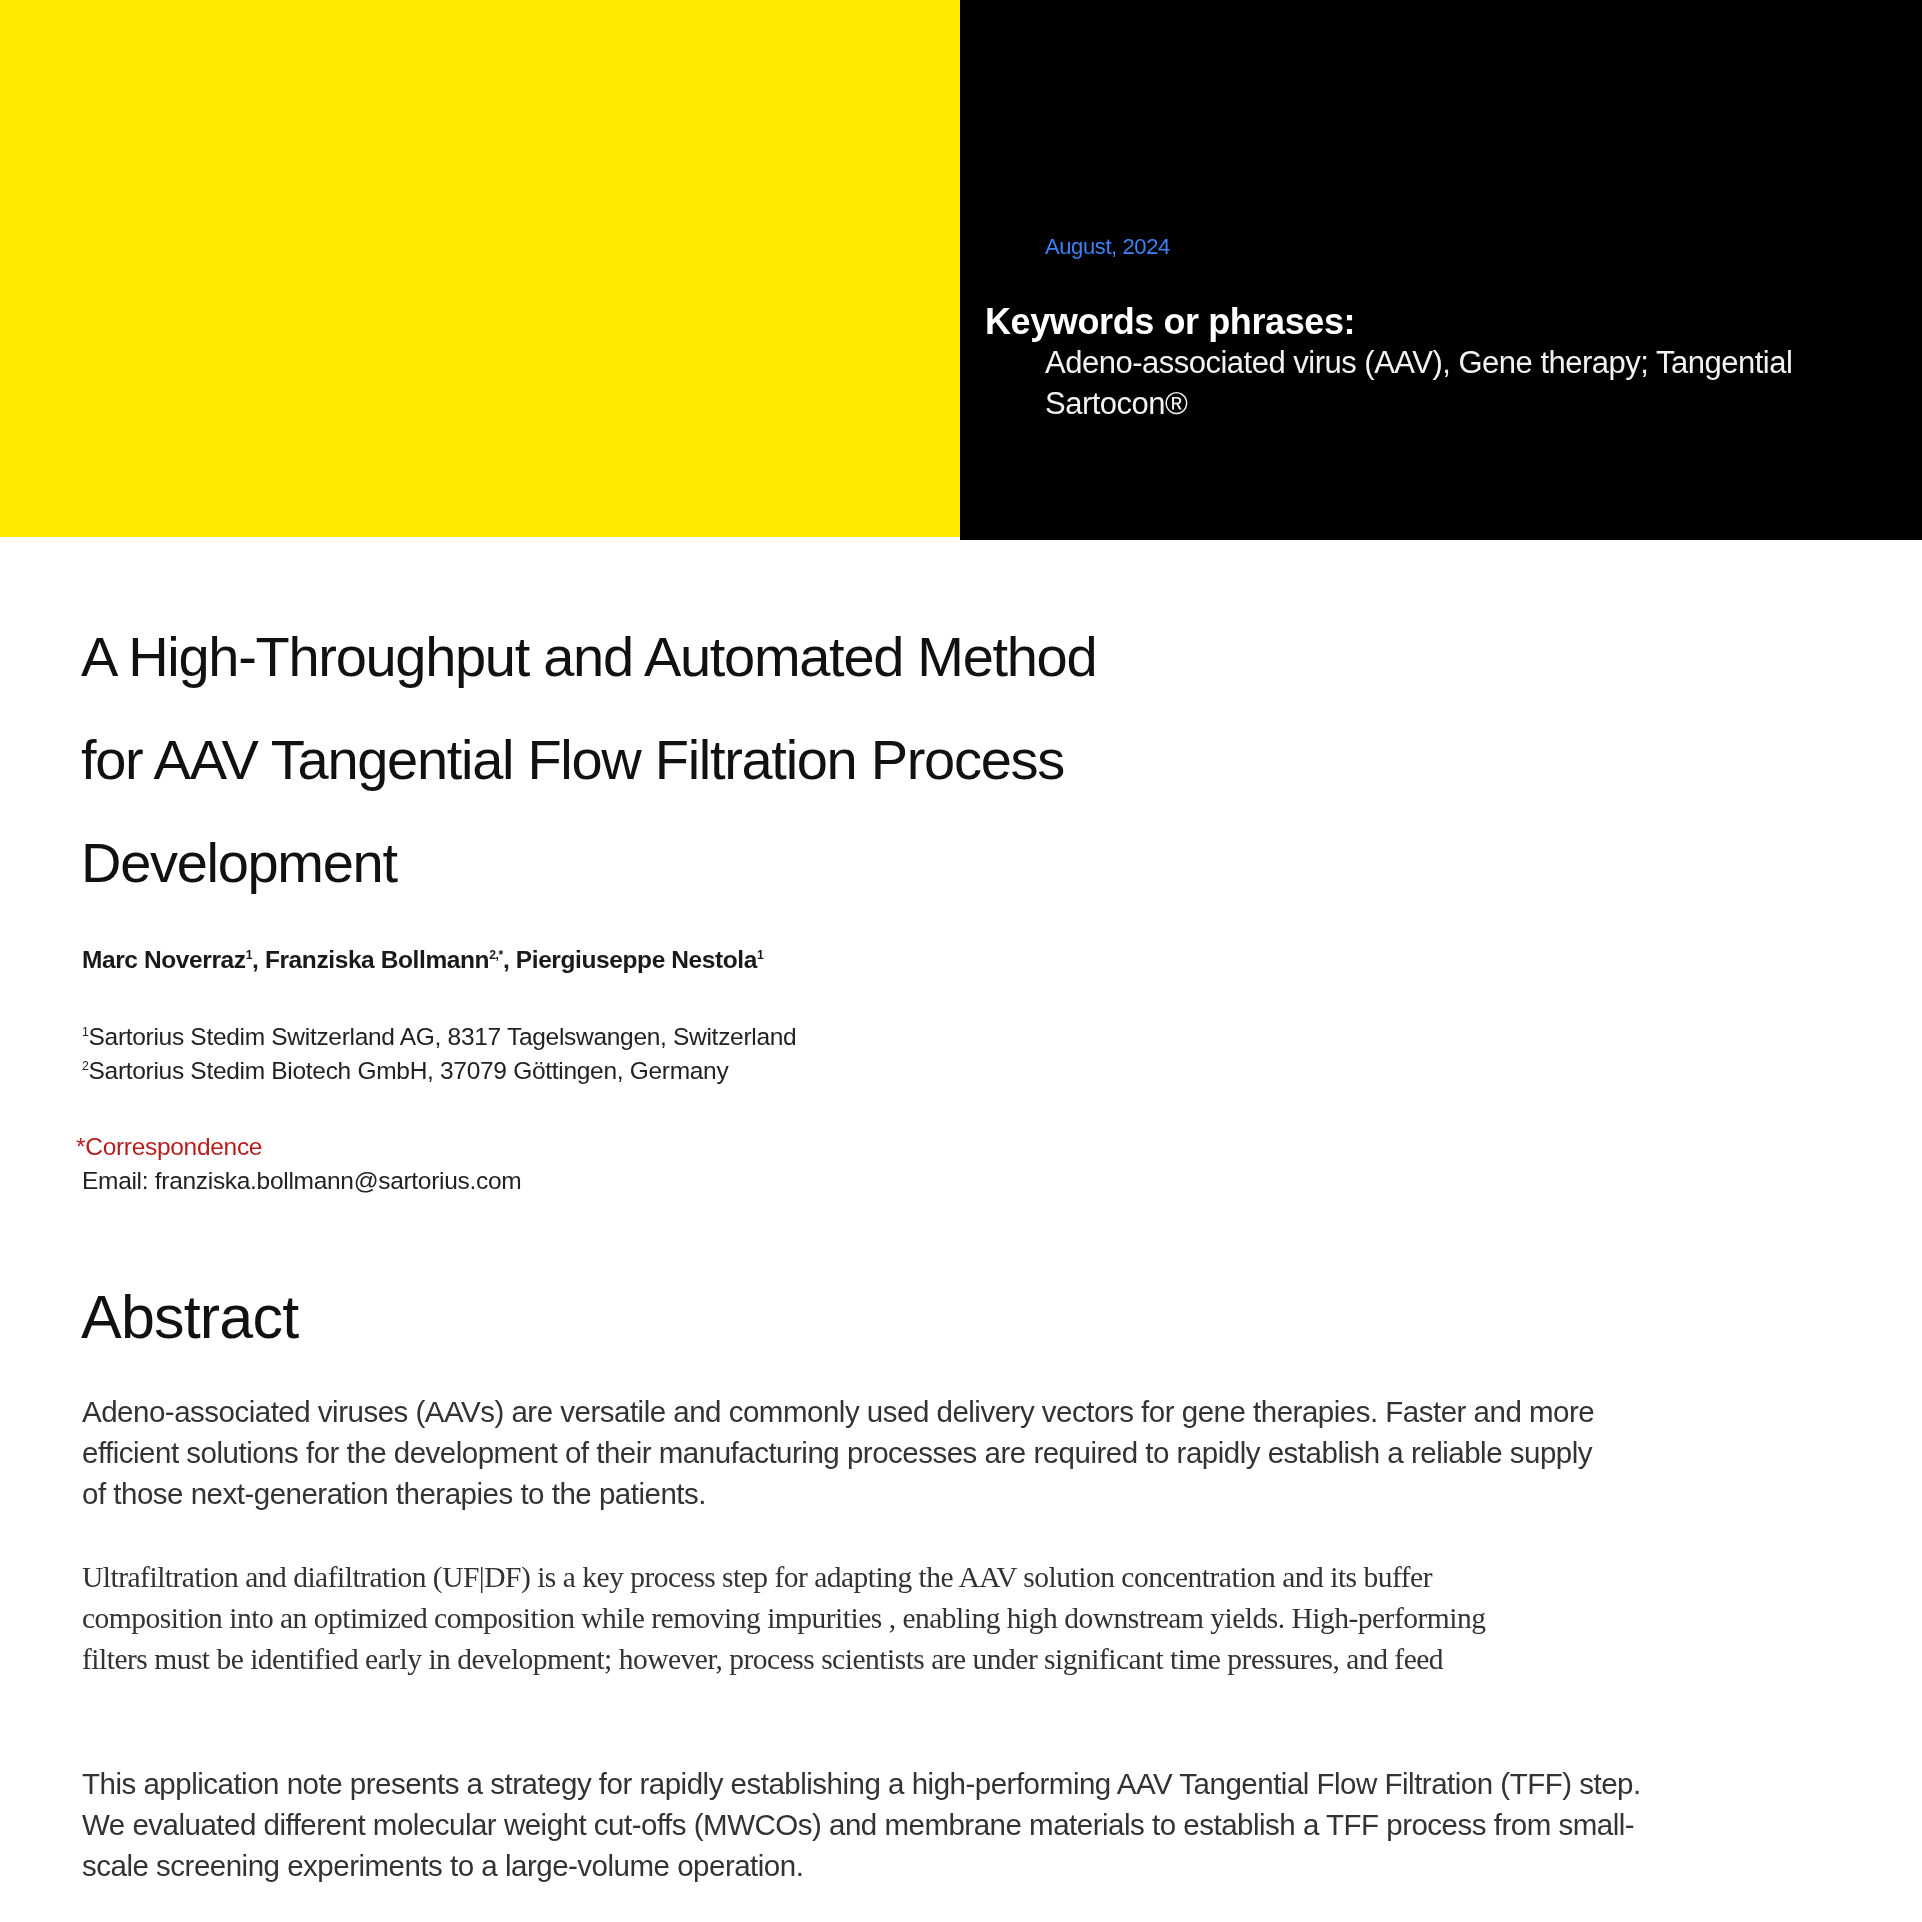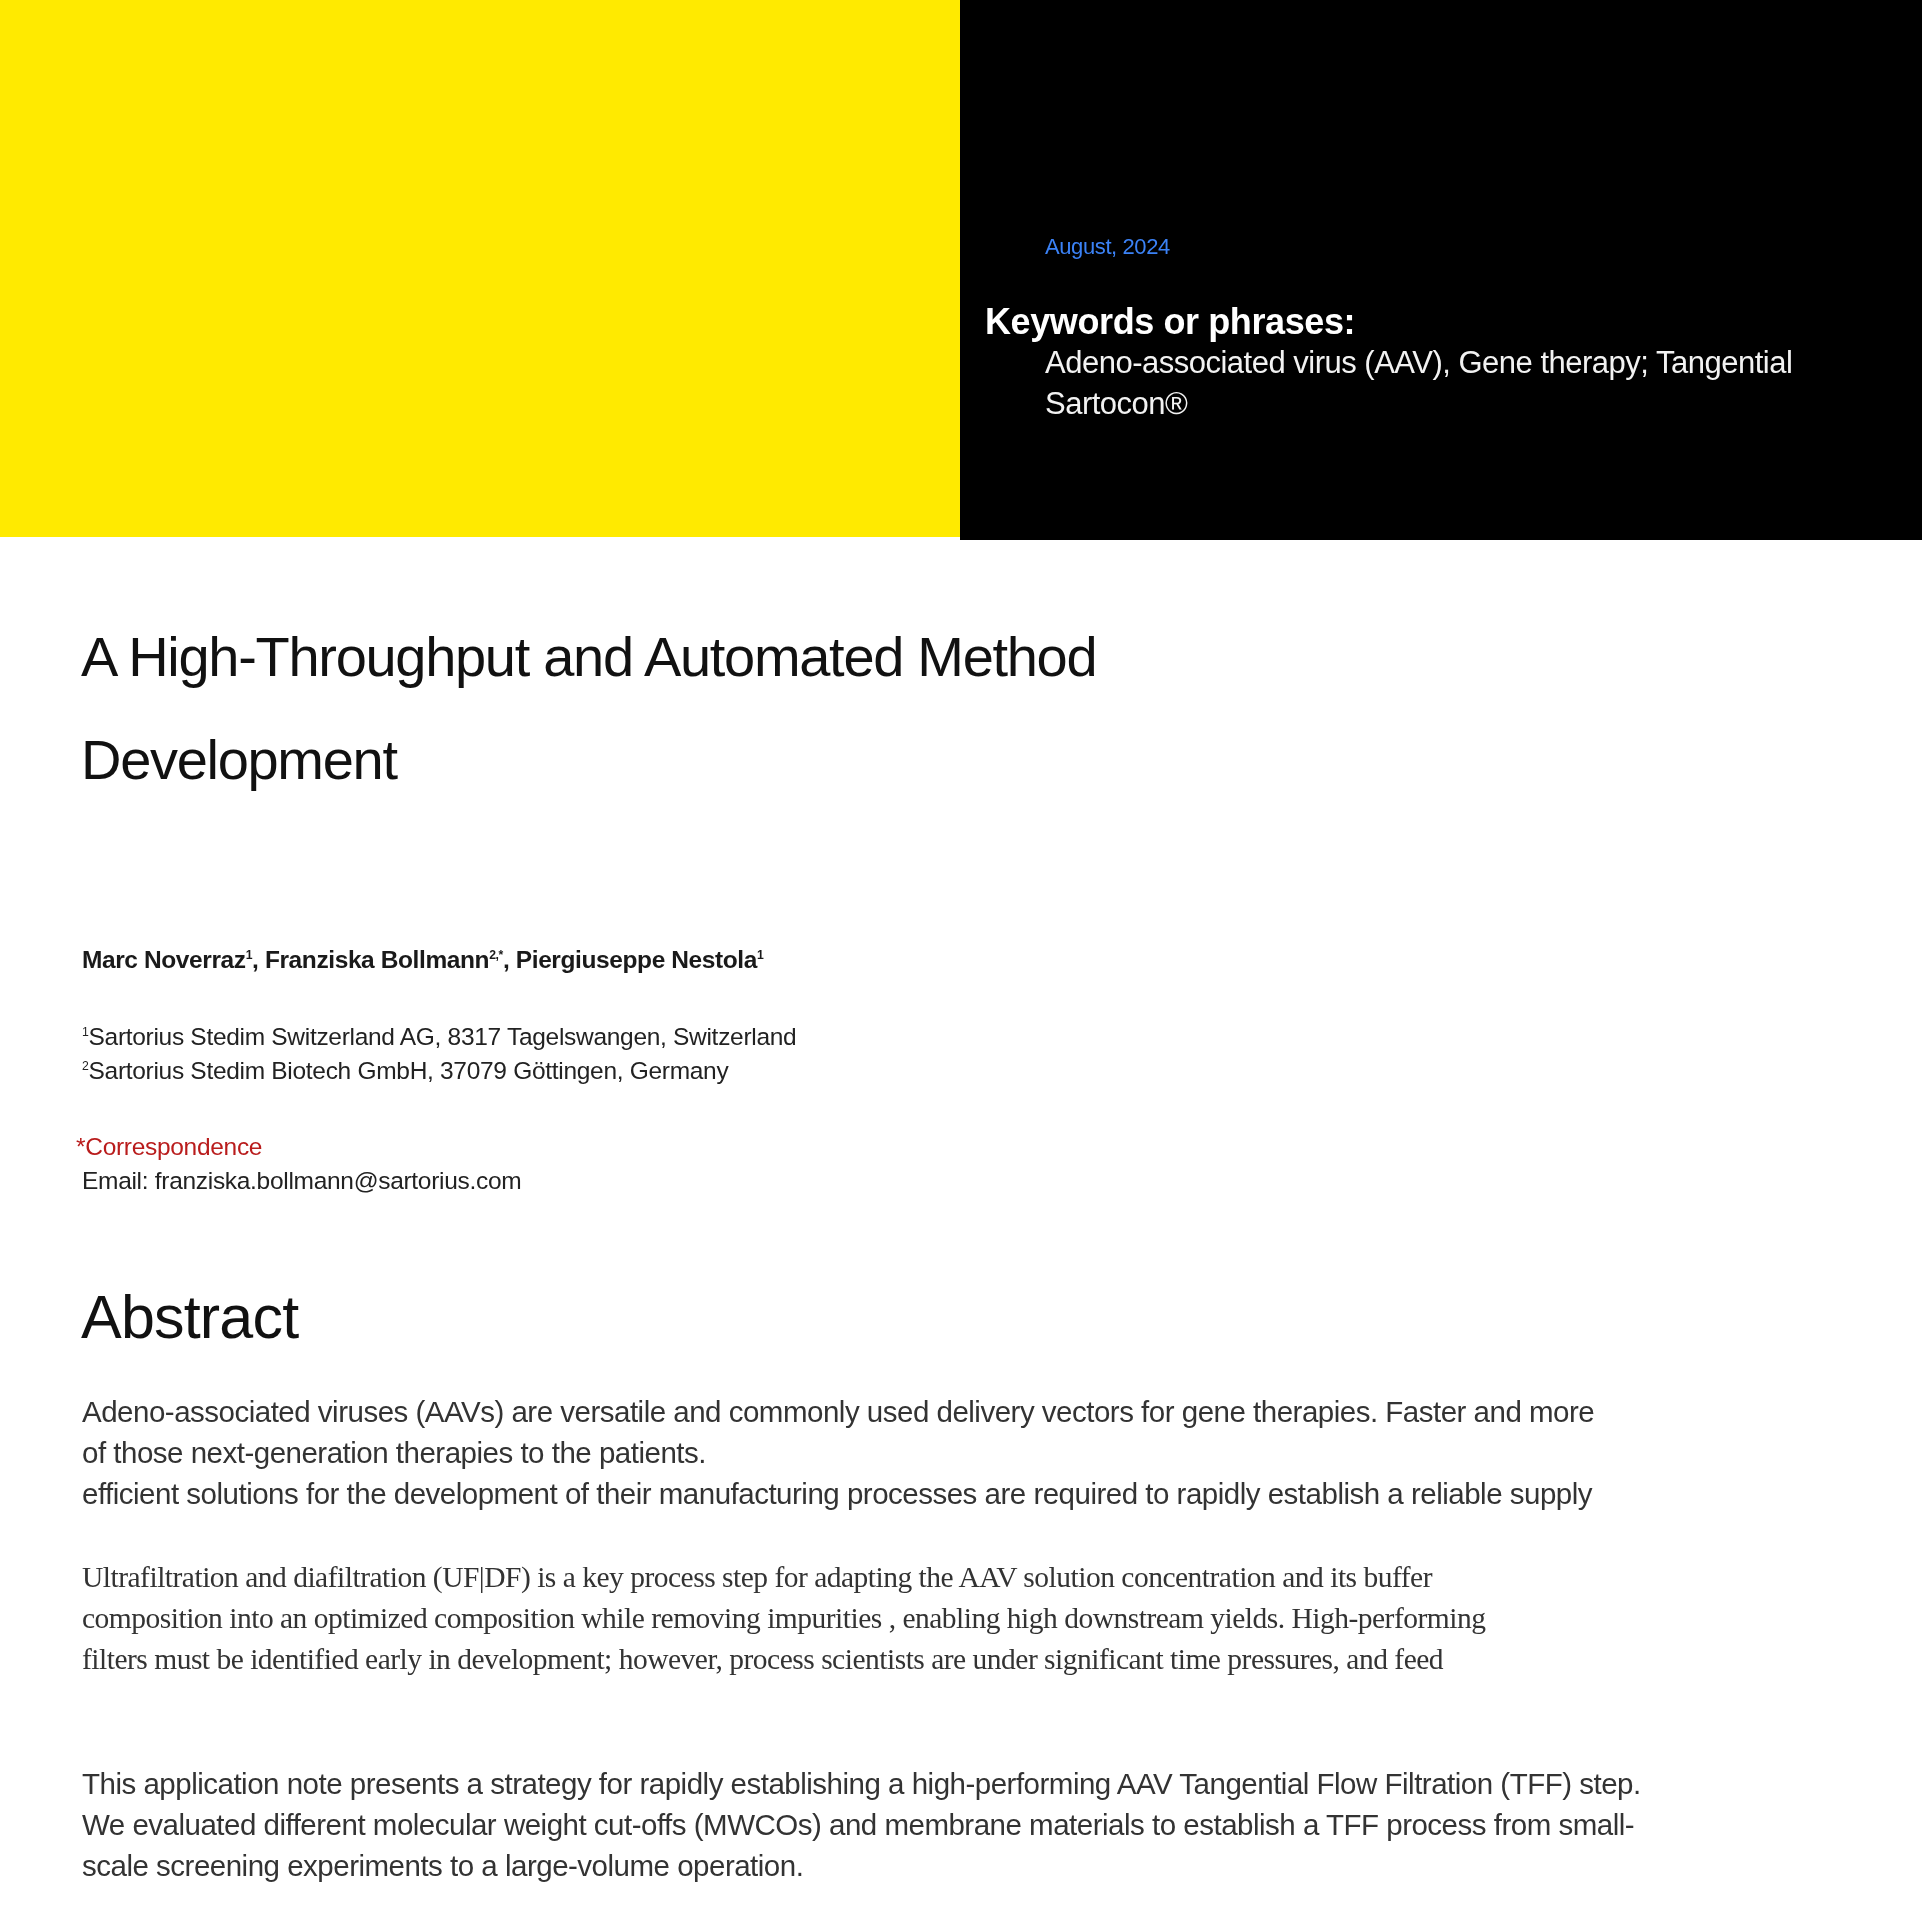--- a/index.html
+++ b/index.html
@@ -67,41 +67,42 @@
 
 <div class="date">August, 2024</div>
 <div class="kw-label">Keywords or phrases:</div>
 <div class="kw-text">
   <div>Adeno-associated virus (AAV), Gene therapy; Tangential</div>
   <div>Sartocon®</div>
 </div>
 
 <h1 class="title">
   <div>A High-Throughput and Automated Method</div>
+  <div>for AAV Tangential Flow Filtration Process</div>
   <div>Development</div>
 </h1>
 
 <div class="authors">
   <span>Marc Noverraz</span><sup>1</sup>,
   <span>Franziska Bollmann</span><sup>2,*</sup>,
   <span>Piergiuseppe Nestola</span><sup>1</sup>
 </div>
 
 <div class="aff aff1"><sup>1</sup><span>Sartorius Stedim Switzerland AG, 8317 Tagelswangen, Switzerland</span></div>
 <div class="aff aff2"><sup>2</sup><span>Sartorius Stedim Biotech GmbH, 37079 Göttingen, Germany</span></div>
 
 <div class="corr">*Correspondence</div>
 <div class="email">Email: franziska.bollmann@sartorius.com</div>
 
 <h2 class="abstract-h">Abstract</h2>
 
 <div class="para p1">
   <div>Adeno-associated viruses (AAVs) are versatile and commonly used delivery vectors for gene therapies. Faster and more</div>
+  <div>efficient solutions for the development of their manufacturing processes are required to rapidly establish a reliable supply</div>
   <div>of those next-generation therapies to the patients.</div>
-  <div>efficient solutions for the development of their manufacturing processes are required to rapidly establish a reliable supply</div>
 </div>
 <div class="para p2">
   <div>Ultrafiltration and diafiltration (UF|DF) is a key process step for adapting the AAV solution concentration and its buffer</div>
   <div>composition into an optimized composition while removing impurities , enabling high downstream yields. High-performing</div>
   <div>filters must be identified early in development; however, process scientists are under significant time pressures, and feed</div>
 </div>
 <div class="para p3">
   <div>This application note presents a strategy for rapidly establishing a high-performing AAV Tangential Flow Filtration (TFF) step.</div>
   <div>We evaluated different molecular weight cut-offs (MWCOs) and membrane materials to establish a TFF process from small-</div>
   <div>scale screening experiments to a large-volume operation.</div>

